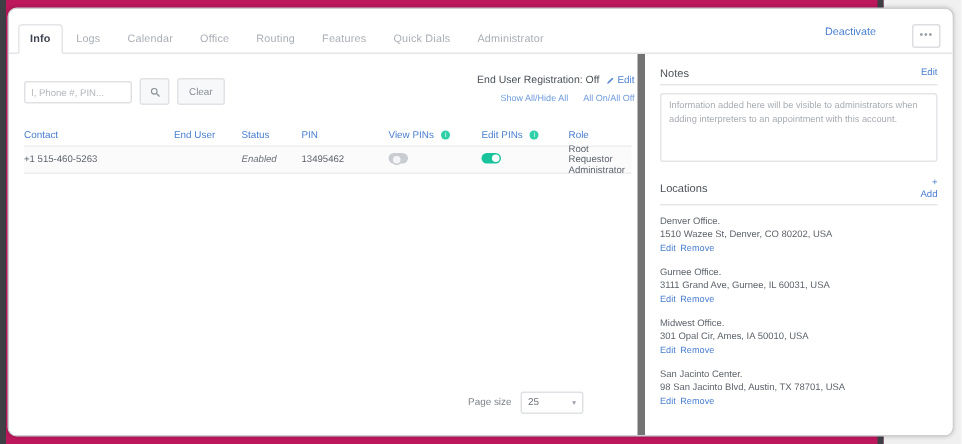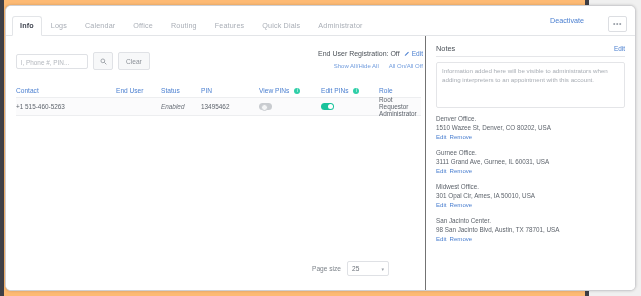--- a/index.html
+++ b/index.html
@@ -4,21 +4,21 @@
 <style>
   html,body{margin:0;padding:0;}
   body{
     width:641px;height:296px;overflow:hidden;
     background:#f0f0f0;
     font-family:"Liberation Sans",sans-serif;
     -webkit-font-smoothing:antialiased;
   }
   .screen{
     position:absolute;left:0;top:0;width:589px;height:296px;
-    background:#fdba74;
+    background:#be185d;
   }
   
   .frame{
     position:absolute;left:5px;top:5px;width:629px;height:284px;
     background:#ffffff;border:1px solid #cfcfd2;border-radius:6px;
     overflow:hidden;
     box-shadow:0 0 3px rgba(0,0,0,.18);
   }
   
   .edge{position:absolute;top:0;width:4px;height:296px;background:#3f3f46;}
@@ -120,21 +120,21 @@
   .pagesize-select{
     width:42px;height:15px;border:1px solid #dfe1e5;border-radius:2px;background:#fff;
     font-size:6.6px;color:#6b7179;display:flex;align-items:center;
     padding:0 4px;box-sizing:border-box;justify-content:space-between;cursor:pointer;
   }
   .caret{font-size:5px;color:#9aa0a8;}
 
   
   .right{
     position:absolute;left:419px;top:30px;right:0;bottom:0;
-    background:#fff;border-left:1px solid #737373;
+    background:#fff;border-left:5px solid #737373;
     padding:0;
   }
   .panel{padding:8px 10px 0 10px;}
   .panel-head{
     display:flex;align-items:center;justify-content:space-between;
     border-bottom:1px solid #e5e6e9;padding-bottom:3px;
   }
   .panel-title{font-size:7.4px;color:#4b5158;}
   .panel-link{font-size:6.4px;color:#4a7fd0;cursor:pointer;}
   .notes-box{
@@ -253,20 +253,27 @@
       </div>
 
       <div class="right">
         <div class="panel">
           <div class="panel-head">
             <span class="panel-title">Notes</span>
             <span class="panel-link">Edit</span>
           </div>
           <div class="notes-box">Information added here will be visible to administrators when adding interpreters to an appointment with this account.</div>
 
+          <div class="panel-head loc-head">
+            <span class="panel-title">Locations</span>
+            <span class="loc-links">
+              <span class="panel-link">+</span>
+              <span class="panel-link">Add</span>
+            </span>
+          </div>
 
           <div class="loc-list">
             <div class="loc">
               <div class="loc-name">Denver Office.</div>
               <div class="loc-addr">1510 Wazee St, Denver, CO 80202, USA</div>
               <div class="loc-actions">
                 <span>Edit</span><span>Remove</span>
               </div>
             </div>
             <div class="loc">

